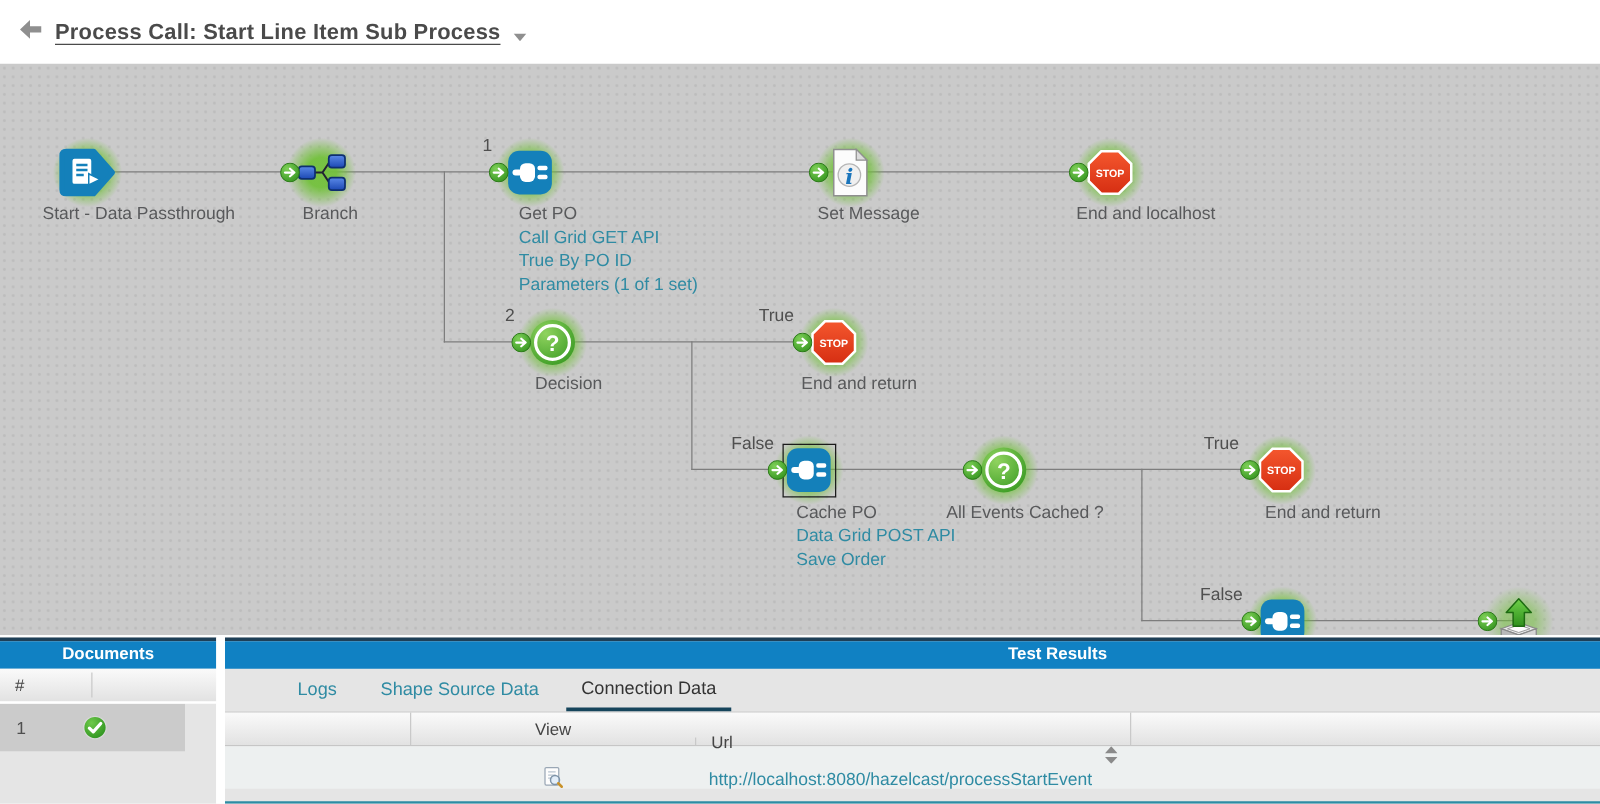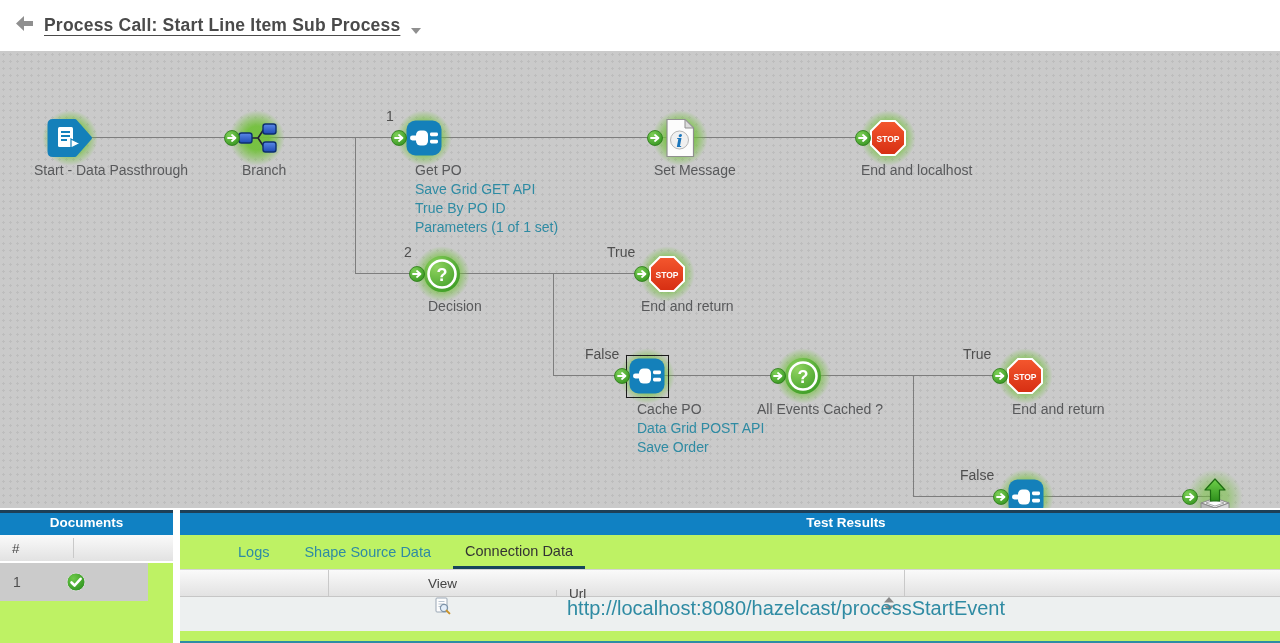--- a/index.html
+++ b/index.html
@@ -25,21 +25,21 @@
   .inpt{position:absolute;left:-5px;top:20px;width:16px;height:16px;z-index:3;}
   .sel-box{position:absolute;left:7px;top:7px;width:41px;height:41px;border:1.5px solid #1b1b1b;z-index:1;}
 
   .nlabel{position:absolute;font-size:14px;color:#58595b;white-space:nowrap;z-index:2;}
   .nlinks{position:absolute;font-size:14px;line-height:19px;color:#2f8ba3;white-space:nowrap;z-index:2;}
   .nlinks div{cursor:pointer;}
   .seqnum,.branch-label{position:absolute;font-size:14px;color:#4f4f4f;white-space:nowrap;z-index:2;}
 
   
   .panels{position:absolute;left:0;top:510px;width:1280px;height:133px;background:#fff;}
-  .panel{position:absolute;top:0;height:133px;border-top:3px solid #1e3f57;box-sizing:border-box;background:#bef264;}
+  .panel{position:absolute;top:0;height:133px;border-top:3px solid #1e3f57;box-sizing:border-box;background:#e5e5e5;}
   .doc-panel{left:0;width:173px;}
   .tr-panel{left:180px;width:1100px;}
   .panel-head{height:22px;background:#1081c3;position:relative;}
   .panel-title{position:absolute;top:2px;width:100%;text-align:center;color:#fff;font-size:13.5px;font-weight:bold;}
   .tr-panel .panel-title{width:auto;left:666px;transform:translateX(-50%);}
 
   .doc-cols{height:26px;background:linear-gradient(#fafafa,#e2e2e2);border-bottom:2px solid #fff;position:relative;display:flex;align-items:center;}
   .doc-cols .hash{padding-left:12px;font-size:13.5px;color:#444;}
   .doc-col-div{position:absolute;left:73px;top:3px;bottom:3px;width:1px;background:#c9c9c9;}
   .doc-row{height:38px;width:148px;background:#cbcbcb;display:flex;align-items:center;cursor:pointer;}
@@ -49,21 +49,21 @@
   .tab{display:flex;align-items:center;font-size:14.5px;color:#2f8ba3;cursor:pointer;box-sizing:border-box;}
   .tab-logs{margin-left:58px;}
   .tab-ssd{margin-left:35px;}
   .tab-cd{margin-left:22px;padding:0 12px;color:#333;border-bottom:3px solid #16455c;}
 
   .tr-cols{height:28px;background:linear-gradient(#fafafa,#e2e2e2);border-top:1px solid #d4d4d4;border-bottom:1px solid #c6c6c6;display:flex;align-items:center;box-sizing:border-box;font-size:13.5px;color:#444;}
   .c1{width:148px;} .c2{width:227px;display:flex;align-items:center;justify-content:center;} .c3{width:348px;display:flex;align-items:center;position:relative;} .c4{flex:1;}
   .tr-cols .c2,.tr-cols .c3,.tr-cols .c4{border-left:1px solid #c9c9c9;align-self:stretch;}
   .tr-cols .c3{padding-left:12px;box-sizing:border-box;margin-top:20px;}
   .sort-ic{position:absolute;right:10px;top:7px;cursor:pointer;}
-  .tr-row{height:34px;background:#edf0f0;display:flex;align-items:flex-start;font-size:20px;}
+  .tr-row{height:34px;background:#edf0f0;display:flex;align-items:flex-end;font-size:14px;}
   .tr-row .c3{padding-left:12px;box-sizing:border-box;}
   .dot{width:10px;height:10px;border-radius:50%;background:#3e7a00;margin:0 auto;}
   .url-link{color:#2f8ba3;cursor:pointer;white-space:nowrap;}
   .tr-bottomline{position:absolute;left:0;right:0;bottom:0;height:2px;background:#2e8ca4;}
   .gap{position:absolute;left:173px;top:0;width:7px;height:133px;background:#fff;}
 </style>
 </head>
 <body>
 
 <svg width="0" height="0" style="position:absolute">
@@ -343,21 +343,21 @@
     <div class="seqnum" style="left:404px;top:193px">2</div>
     <div class="branch-label" style="left:607px;top:193px">True</div>
     <div class="branch-label" style="left:585px;top:295px">False</div>
     <div class="branch-label" style="left:963px;top:295px">True</div>
     <div class="branch-label" style="left:960px;top:416px">False</div>
 
     <div class="nlabel" style="left:34px;top:111px">Start - Data Passthrough</div>
     <div class="nlabel" style="left:242px;top:111px">Branch</div>
     <div class="nlabel" style="left:415px;top:111px">Get PO</div>
     <div class="nlinks" style="left:415px;top:129px">
-      <div>Save Grid GET API</div>
+      <div>Call Grid GET API</div>
       <div>True By PO ID</div>
       <div>Parameters (1 of 1 set)</div>
     </div>
     <div class="nlabel" style="left:654px;top:111px">Set Message</div>
     <div class="nlabel" style="left:861px;top:111px">End and localhost</div>
     <div class="nlabel" style="left:428px;top:247px">Decision</div>
     <div class="nlabel" style="left:641px;top:247px">End and return</div>
     <div class="nlabel" style="left:637px;top:350px">Cache PO</div>
     <div class="nlinks" style="left:637px;top:368px">
       <div>Data Grid POST API</div>

